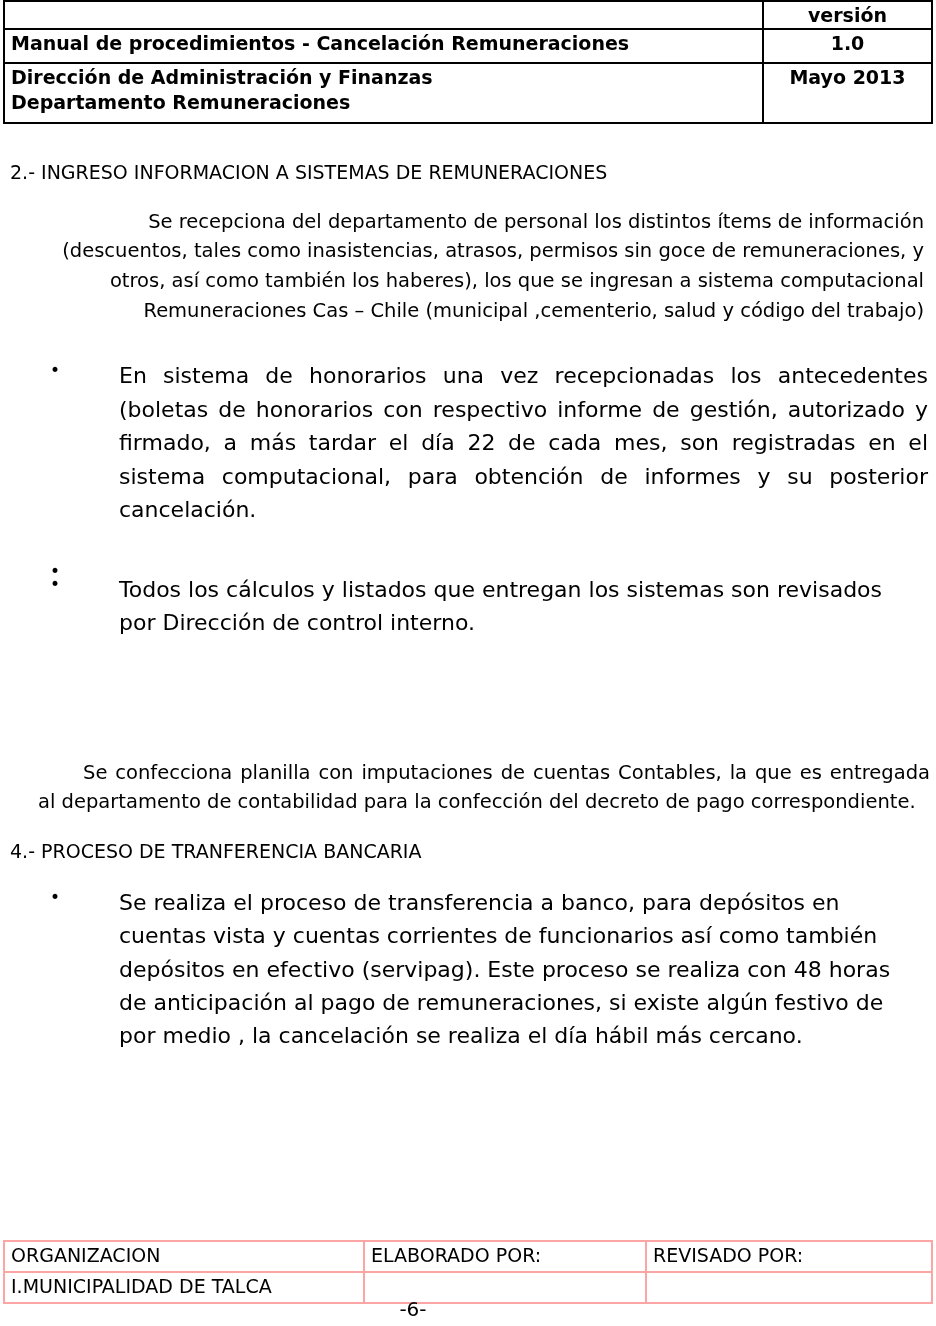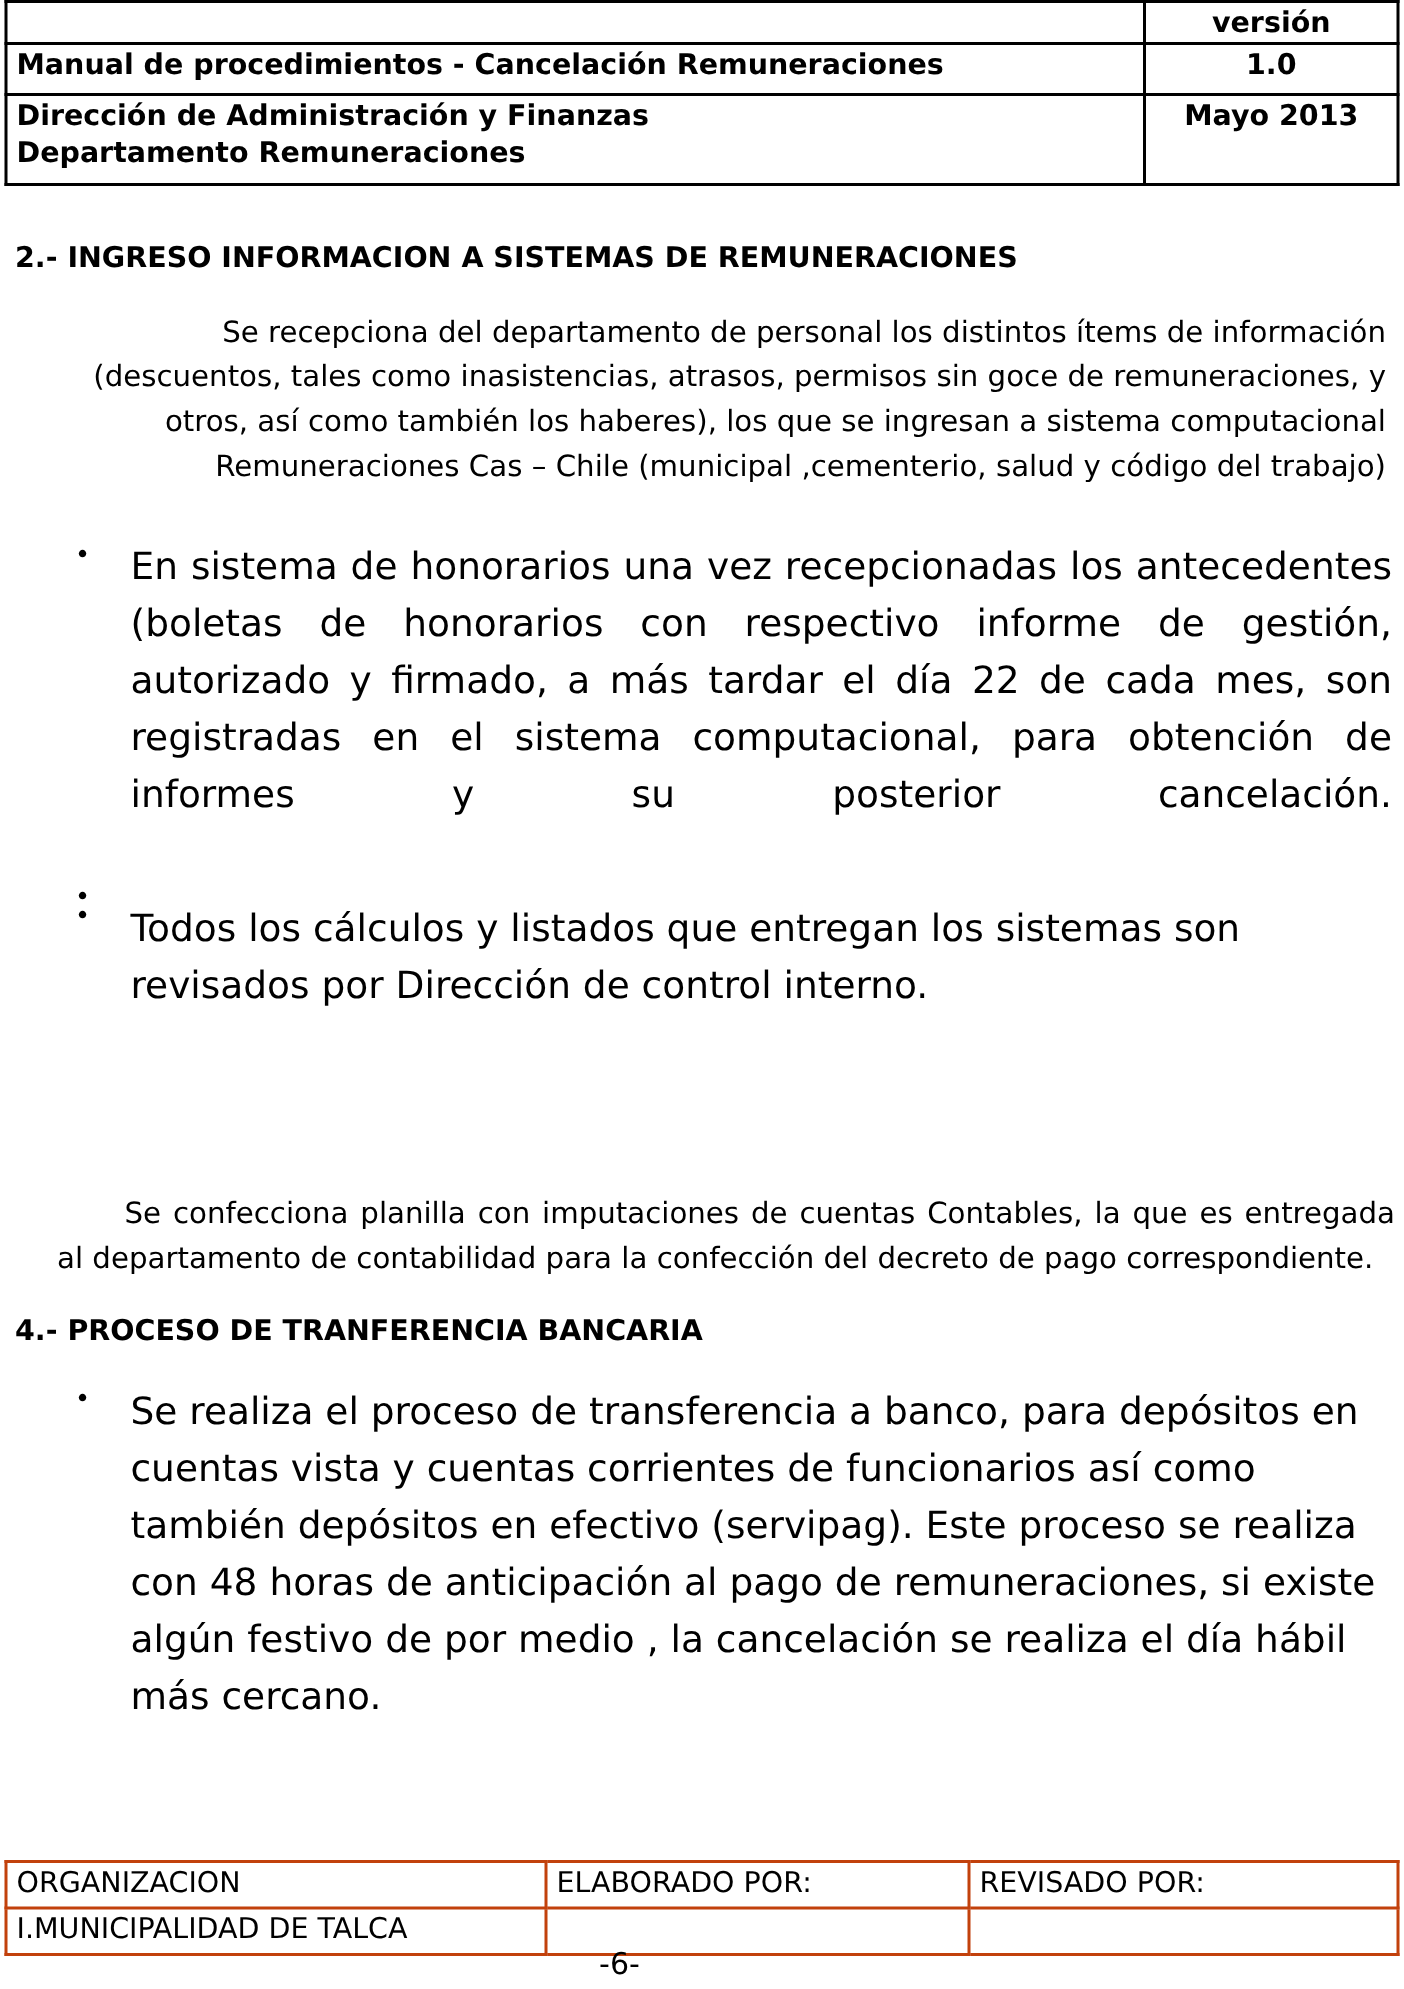--- a/index.html
+++ b/index.html
@@ -52,21 +52,21 @@
 
   
   .body-area {
     position: absolute;
     left: 0;
     top: 112px;
     width: 936px;
   }
 
   .sec-heading {
-    font-weight: bold;
+    font-weight: normal;
     font-size: 19px;
     margin: 0;
     padding: 0 0 0 10px;
     line-height: 1.3;
   }
 
   .para {
     font-size: 19.5px;
     line-height: 1.52;
     margin: 0;
@@ -83,23 +83,23 @@
     margin-left: 28px;
   }
 
   ul.bullets {
     margin: 0;
     padding: 0;
     list-style: none;
   }
   ul.bullets > li {
     position: relative;
-    font-size: 25px;
+    font-size: 22px;
     line-height: 1.52;
-    padding-left: 87px;
+    padding-left: 119px;
     padding-right: 12px;
     margin: 0;
     text-align: left;
   }
   ul.bullets > li.justified {
     text-align: justify;
     padding-right: 8px;
   }
   ul.bullets > li::before {
     content: "\2022";
@@ -122,21 +122,21 @@
   
   .footer-table {
     position: absolute;
     left: 3px;
     top: 1240px;
     width: 930px;
     border-collapse: collapse;
     table-layout: fixed;
   }
   .footer-table td {
-    border: 2px solid #c2410c;
+    border: 2px solid #fca5a5;
     padding: 2px 6px;
     font-size: 19px;
     font-weight: normal;
     line-height: 1.25;
     height: 25px;
     vertical-align: top;
   }
   .footer-table td.c1 { width: 346px; }
   .footer-table td.c2 { width: 268px; }
 

